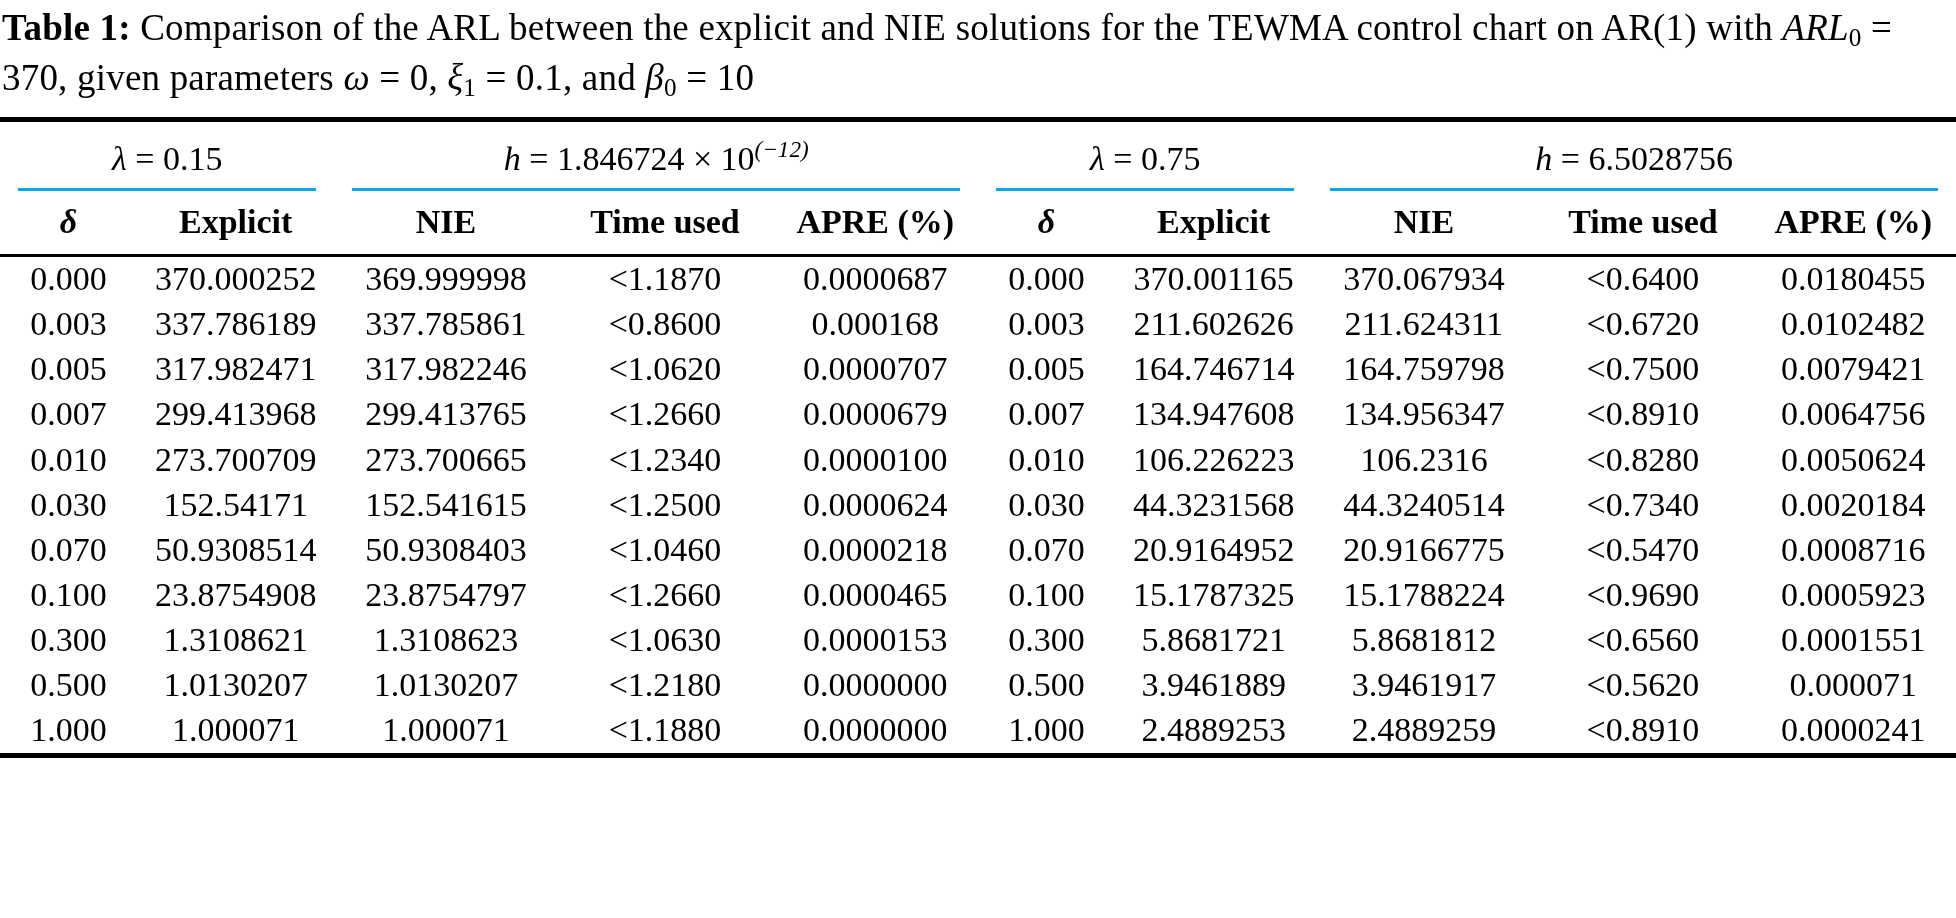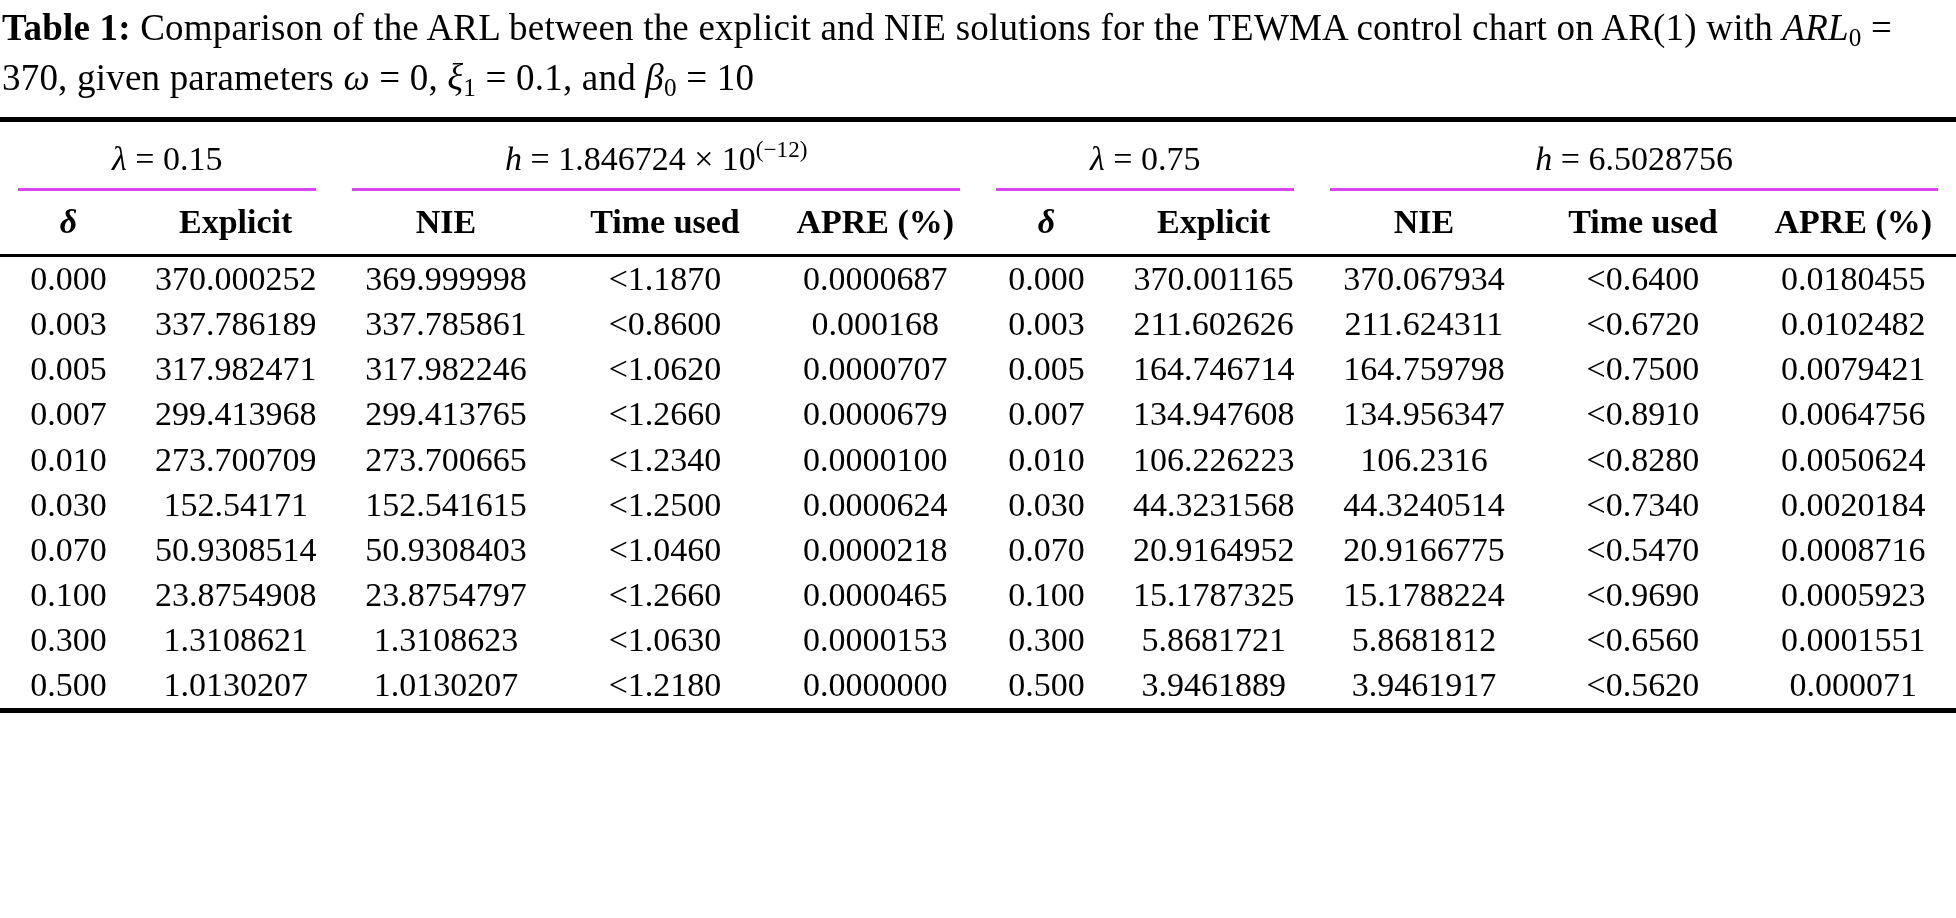--- a/index.html
+++ b/index.html
@@ -15,39 +15,39 @@
 
   .caption {
     margin: 4px 4px 0 2px;
     font-size: 37px;
     line-height: 1.28;
     letter-spacing: 0.2px;
   }
   .b   { font-weight: bold; }
   .it  { font-style: italic; }
   .sub { font-size: 0.68em; vertical-align: -0.22em; }
-  .sup { font-size: 0.68em; vertical-align: 0.55em; }
+  .sup { font-size: 0.68em; vertical-align: 0.55em; font-style: italic; }
 
   table.arl {
     width: 1956px;
     margin-top: 14px;
     border-collapse: collapse;
     table-layout: fixed;
     border-top: 5px solid #000;
     border-bottom: 5px solid #000;
   }
   .group-row th {
     font-weight: normal;
     font-size: 34px;
     padding: 10px 0 0 0;
     vertical-align: bottom;
   }
   .cmid {
     padding: 4px 0 10px 0;
-    border-bottom: 3px solid #d946ef;
+    border-bottom: 3px solid #0ea5e9;
     margin: 0 18px;
     text-align: center;
     white-space: nowrap;
   }
   .colhead-row th {
     font-size: 34px;
     font-weight: bold;
     padding: 12px 0 13px 0;
     border-bottom: 3px solid #000;
     white-space: nowrap;
@@ -226,16 +226,28 @@
           <td>1.0130207</td>
           <td>1.0130207</td>
           <td>&lt;1.2180</td>
           <td>0.0000000</td>
           <td>0.500</td>
           <td>3.9461889</td>
           <td>3.9461917</td>
           <td>&lt;0.5620</td>
           <td>0.000071</td>
         </tr>
+        <tr>
+          <td>1.000</td>
+          <td>1.000071</td>
+          <td>1.000071</td>
+          <td>&lt;1.1880</td>
+          <td>0.0000000</td>
+          <td>1.000</td>
+          <td>2.4889253</td>
+          <td>2.4889259</td>
+          <td>&lt;0.8910</td>
+          <td>0.0000241</td>
+        </tr>
       </tbody>
   </table>
 
 </div>
 
 </body></html>

